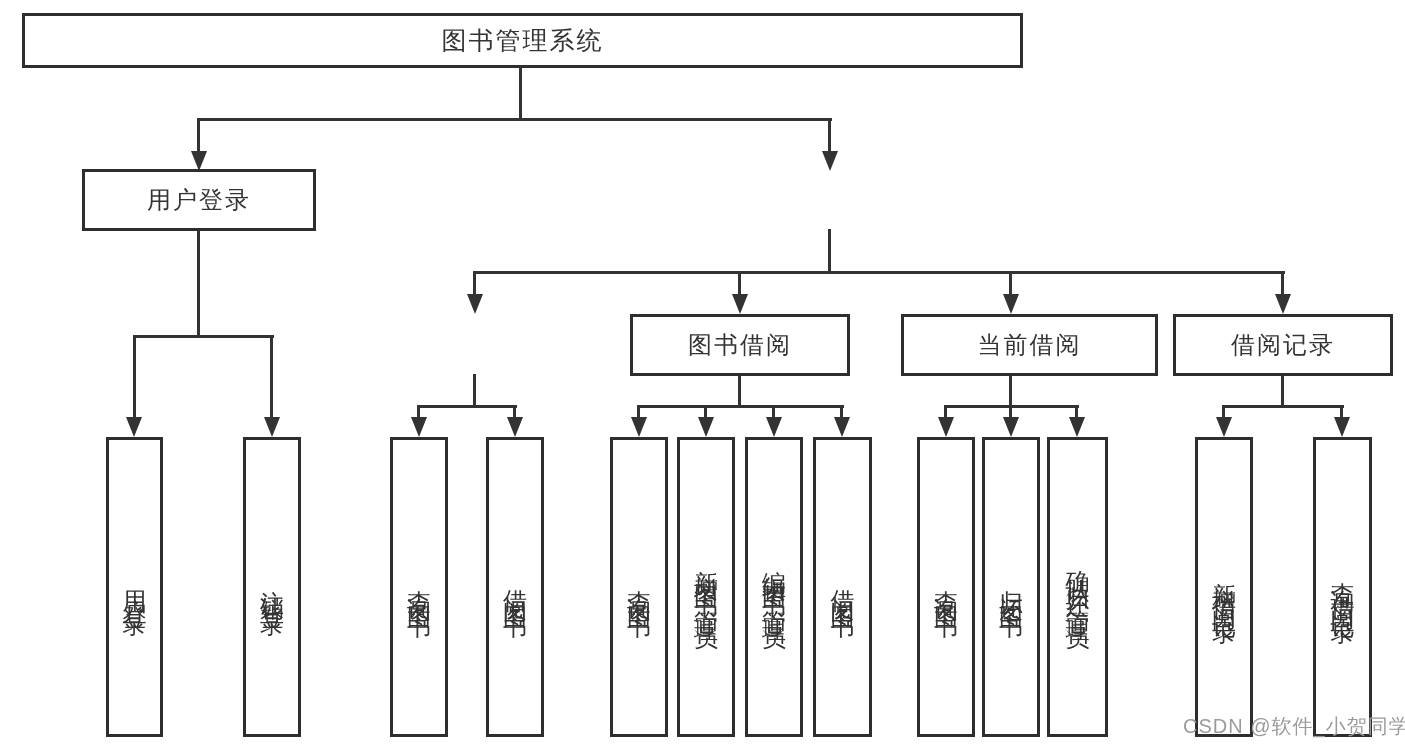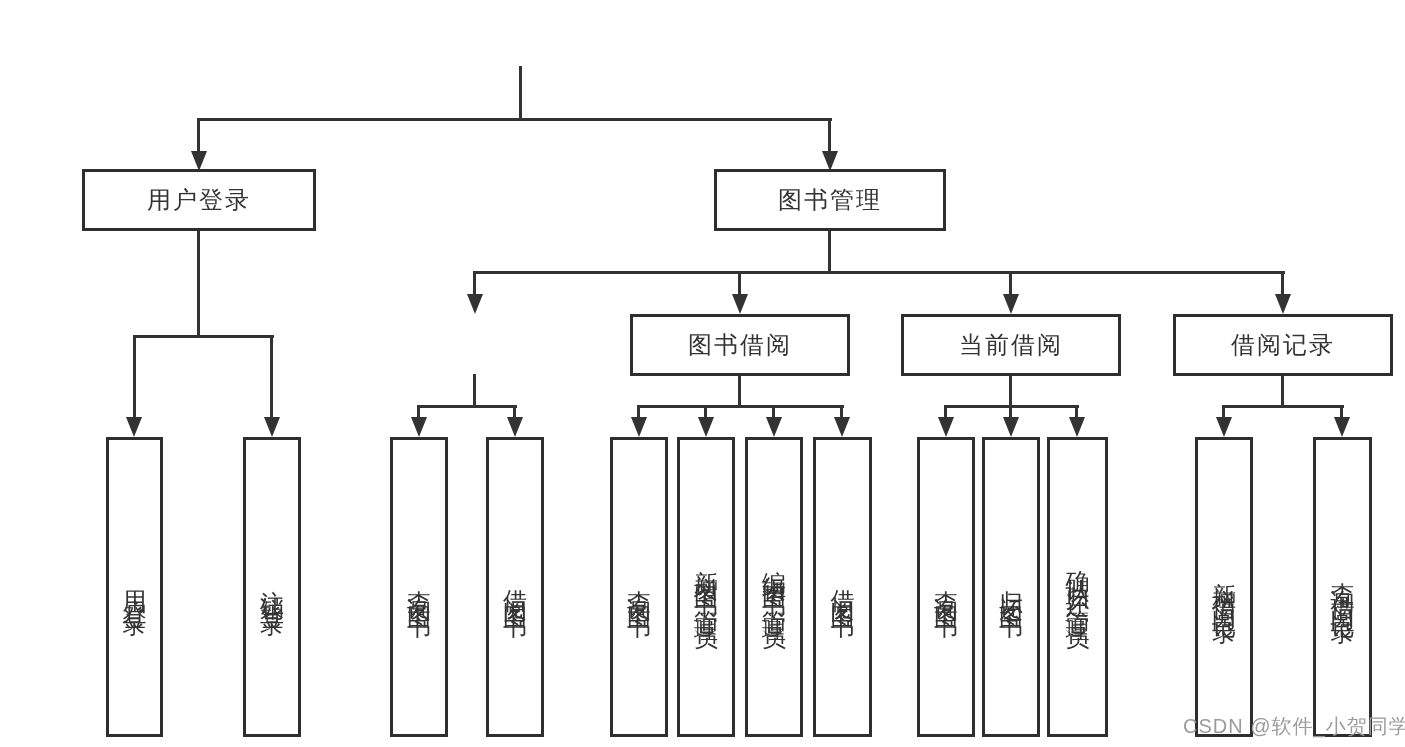--- a/index.html
+++ b/index.html
@@ -67,32 +67,32 @@
     color: var(--watermark);
     white-space: nowrap;
     z-index: 4;
   }
 </style>
 </head>
 <body>
 
 <div class="stage" id="stage">
 
+  <div class="node root-node" style="left:22px; top:13px; width:1001px; height:55px;">
+    <span class="lbl">图书管理系统</span>
+  </div>
 
   <div class="node" style="left:82px; top:169px; width:234px; height:62px;">
     <span class="lbl">用户登录</span>
-  </div>
-  <div class="node" style="left:714px; top:169px; width:232px; height:62px;">
-    <span class="lbl">图书管理</span>
   </div>
 
   <div class="node" style="left:630px; top:314px; width:220px; height:62px;">
     <span class="lbl">图书借阅</span>
   </div>
-  <div class="node" style="left:901px; top:314px; width:220px; height:62px;">
+  <div class="node" style="left:901px; top:314px; width:257px; height:62px;">
     <span class="lbl">当前借阅</span>
   </div>
   <div class="node" style="left:1173px; top:314px; width:220px; height:62px;">
     <span class="lbl">借阅记录</span>
   </div>
 
   <div class="node vert" style="left:106px; top:437px; width:57px; height:300px;">
     <span class="lbl">用户登录</span>
   </div>
   <div class="node vert" style="left:243px; top:437px; width:58px; height:300px;">

